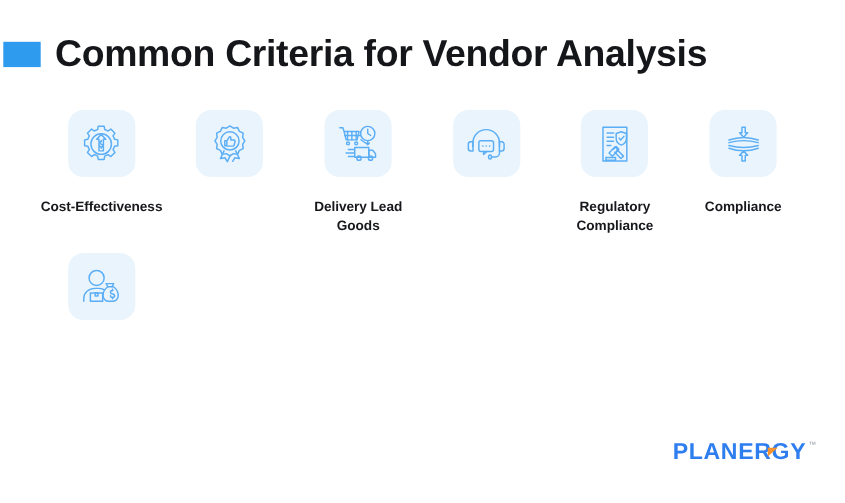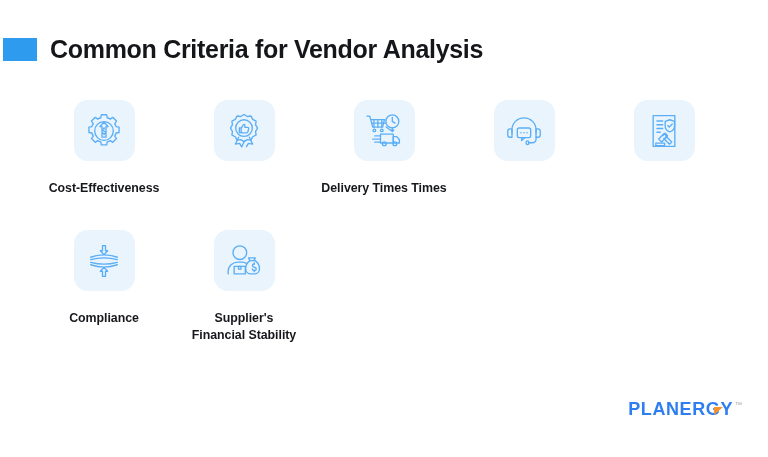--- a/index.html
+++ b/index.html
@@ -27,36 +27,36 @@
   }
   .accent-bar {
     width: 34px;
     height: 23px;
     background: #2F9BEF;
     margin-left: 3px;
     flex: 0 0 auto;
   }
   .title {
     margin-left: 13px;
-    font-size: 25px;
+    font-size: 34px;
     font-weight: bold;
     color: #15161a;
     letter-spacing: -0.3px;
     white-space: nowrap;
     line-height: 1;
   }
 
   
   .grid {
     position: absolute;
     left: 34px;
     top: 100px;
     width: 700px;
     display: grid;
-    grid-template-columns: repeat(5, 1fr);
+    grid-template-columns: repeat(6, 1fr);
     grid-template-rows: 130px 130px;
   }
   .cell {
     display: flex;
     flex-direction: column;
     align-items: center;
   }
   .tile {
     width: 61px;
     height: 61px;
@@ -84,21 +84,21 @@
   
   .logo {
     position: absolute;
     right: 26px;
     top: 400px;
     display: flex;
     align-items: flex-start;
   }
   .logo-word {
     position: relative;
-    font-size: 18px;
+    font-size: 21px;
     font-weight: bold;
     letter-spacing: 0.6px;
     color: #2F7EEF;
     line-height: 1;
   }
   .logo-accent {
     position: absolute;
     left: 86px;
     top: 7px;
     width: 0;
@@ -165,21 +165,21 @@
           <path d="M33.5 8.6V13l3 2"></path>
           <path d="M26.4 19.5l5.2 3.6M33.5 20.4v4.3m0 0l-1.6-1.8m1.6 1.8l1.6-1.8"></path>
           <path d="M20 27.5h14.6v10.2H20z"></path>
           <path d="M34.6 30.4h4l3 3.6v3.7h-7z"></path>
           <circle cx="24.4" cy="38.6" r="2.2"></circle>
           <circle cx="36.4" cy="38.6" r="2.2"></circle>
           <path d="M13.5 29.6H19M11 33.2h8M13.5 36.8H19"></path>
         </svg>
       </span>
     </div>
-    <div class="label">Delivery Times Times</div>
+    <div class="label">Delivery Lead Goods</div>
   </div>
 
   <div class="cell">
     <div class="tile">
       <span>
         <svg width="40" height="40" viewBox="0 0 48 48" fill="none" stroke="#5BAEF5" stroke-width="1.6" stroke-linecap="round" stroke-linejoin="round">
           <path d="M9.5 26.5v-3.8a14.5 14.5 0 0 1 29 0v3.8"></path>
           <path d="M9.6 21.5H7.2A2.7 2.7 0 0 0 4.5 24.2v4.6A2.7 2.7 0 0 0 7.2 31.5h2.4z"></path>
           <path d="M38.4 21.5h2.4a2.7 2.7 0 0 1 2.7 2.7v4.6a2.7 2.7 0 0 1-2.7 2.7h-2.4z"></path>
           <path d="M38.5 31.5v2.2a4.4 4.4 0 0 1-4.4 4.4h-4.6"></path>
@@ -202,20 +202,22 @@
           <path d="M15.5 12h7M15.5 16.5h7M15.5 21h7M15.5 25.5h4"></path>
           <path d="M31 10.5l-5.6 2v5.4c0 3.4 2.3 6 5.6 7.2 3.3-1.2 5.6-3.8 5.6-7.2v-5.4z"></path>
           <path d="M28.6 17.5l1.8 1.9 3.4-3.8"></path>
           <path d="M17.6 33.6l6.6-6.6 3.6 3.6-6.6 6.6z"></path>
           <path d="M22.4 29.6l3-3 2.8 2.8-3 3"></path>
           <path d="M26.4 30.2l6.9 6.9-2.7 2.7-6.9-6.9"></path>
           <path d="M14.2 38.5h10.5v3.2H14.2z"></path>
         </svg>
       </span>
     </div>
+    <div class="label">Regulatory
+Compliance</div>
   </div>
 
   <div class="cell">
     <div class="tile">
       <span>
         <svg width="40" height="40" viewBox="0 0 48 48" fill="none" stroke="#5BAEF5" stroke-width="1.6" stroke-linecap="round" stroke-linejoin="round">
           <path d="M22.2 5.5h3.6v6.2h2.6L24 16.4l-4.4-4.7h2.6z"></path>
           <path d="M22.2 42.5h3.6v-6.2h2.6L24 31.6l-4.4 4.7h2.6z"></path>
           <path d="M8 19.5c5.5-1.9 10.5-2.8 16-2.8s10.5.9 16 2.8"></path>
           <path d="M8 22.4c5.5-1.5 10.5-2.2 16-2.2s10.5.7 16 2.2"></path>
@@ -236,22 +238,20 @@
           <path d="M5 39.5v-3.2c0-6 5.4-10.9 12-10.9h4c2.2 0 4.3.6 6.1 1.5"></path>
           <path d="M12.2 30.4h13.4v9.1H12.2z"></path>
           <path d="M17.4 30.4h3v3.4h-3z"></path>
           <path d="M31.2 23.6l-1.8-3.4h8.2l-1.8 3.4"></path>
           <path d="M31.2 23.6c-3.2 2.2-5.2 5.8-5.2 9.6 0 3.6 2.8 6.3 6.4 6.3h3.8c3.6 0 6.4-2.7 6.4-6.3 0-3.8-2-7.4-5.2-9.6z"></path>
           <path d="M36.4 27.6c-1.3 0-2.3.8-2.3 1.9s1 1.8 2.3 2c1.3.2 2.3.9 2.3 2s-1 1.9-2.3 1.9-2.3-.8-2.3-1.9"></path>
           <path d="M36.4 26.2v1.4M36.4 35.4v1.4"></path>
         </svg>
       </span>
     </div>
-    <div class="label">Supplier's
-Financial Stability</div>
   </div>
 
 </div>
 
 <div class="logo">
   <div class="logo-word">PLANERGY</div>
   <div class="logo-accent"></div>
   <div class="logo-tm">™</div>
 </div>
 

